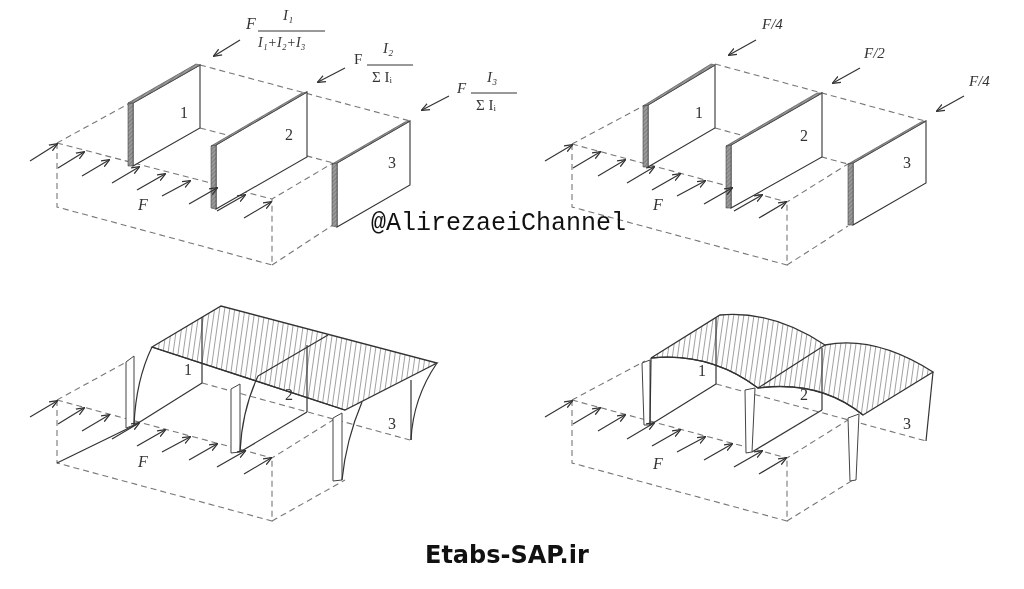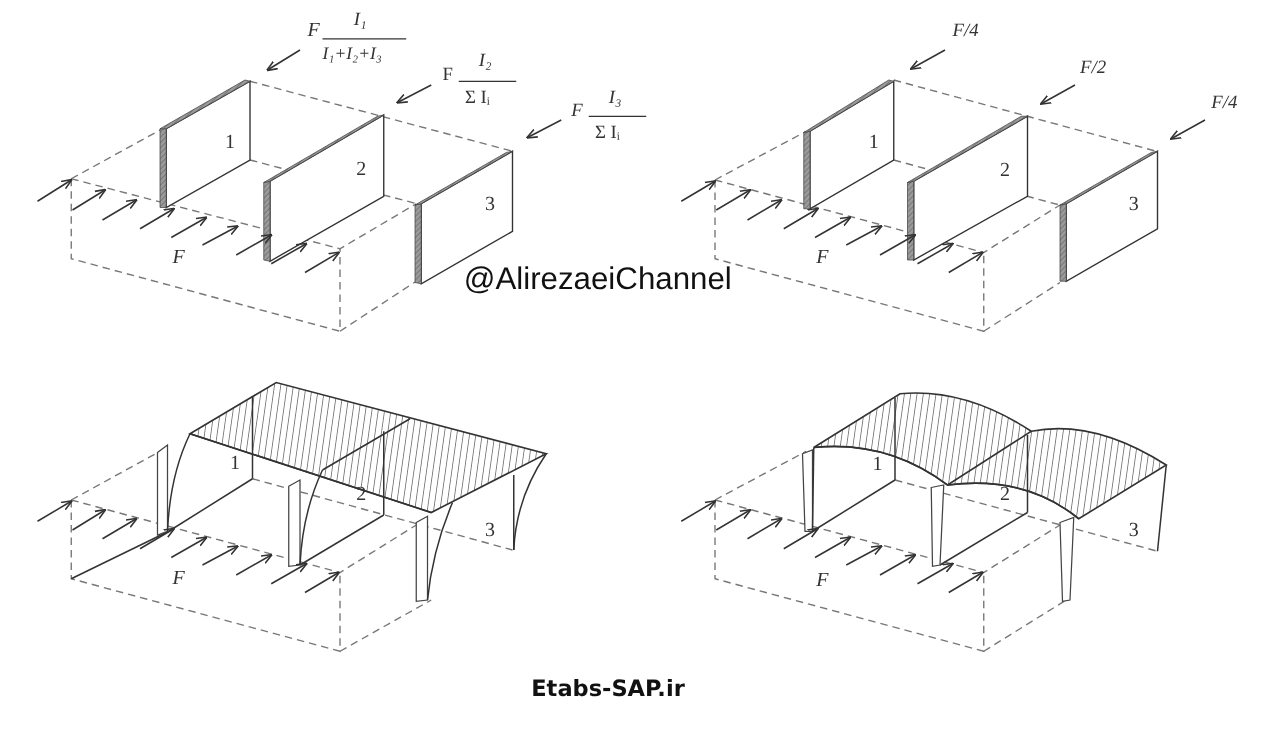--- a/index.html
+++ b/index.html
@@ -2,27 +2,27 @@
 <html><head>
   <meta charset="utf-8">
   <style>
     html, body { margin: 0; padding: 0; background: #ffffff; }
     body { width: 1024px; height: 589px; position: relative; overflow: hidden; }
     #canvas { position: absolute; left: 0; top: 0; width: 1024px; height: 589px; }
     .serif { font-family: "Liberation Serif", "DejaVu Serif", serif; fill: #333; }
     .ital { font-style: italic; }
     .watermark {
       position: absolute; left: 371px; top: 209px;
-      font-family: Liberation Sans, sans-serif;
+      font-family: Liberation Mono, monospace;
       font-size: 25px; color: #111; letter-spacing: 0px;
     }
     .footer {
       position: absolute; left: 425px; top: 541px;
       font-family: "DejaVu Sans", "Liberation Sans", sans-serif;
-      font-weight: bold; font-size: 18px; color: #111;
+      font-weight: bold; font-size: 24px; color: #111;
     }
     .dash { stroke: #777; stroke-width: 1.1; stroke-dasharray: 6 4; fill: none; }
     .solid { stroke: #333; stroke-width: 1.2; fill: none; }
     .arrow { stroke: #333; stroke-width: 1.2; fill: none; marker-end: url(#ah); }
     .wall-face { fill: #ffffff; stroke: #333; stroke-width: 1.1; }
     .roof { fill: url(#hatch); stroke: #333; stroke-width: 1.3; }
     .col { fill: #fff; stroke: #444; stroke-width: 1; }
   </style>
 </head>
 <body>

